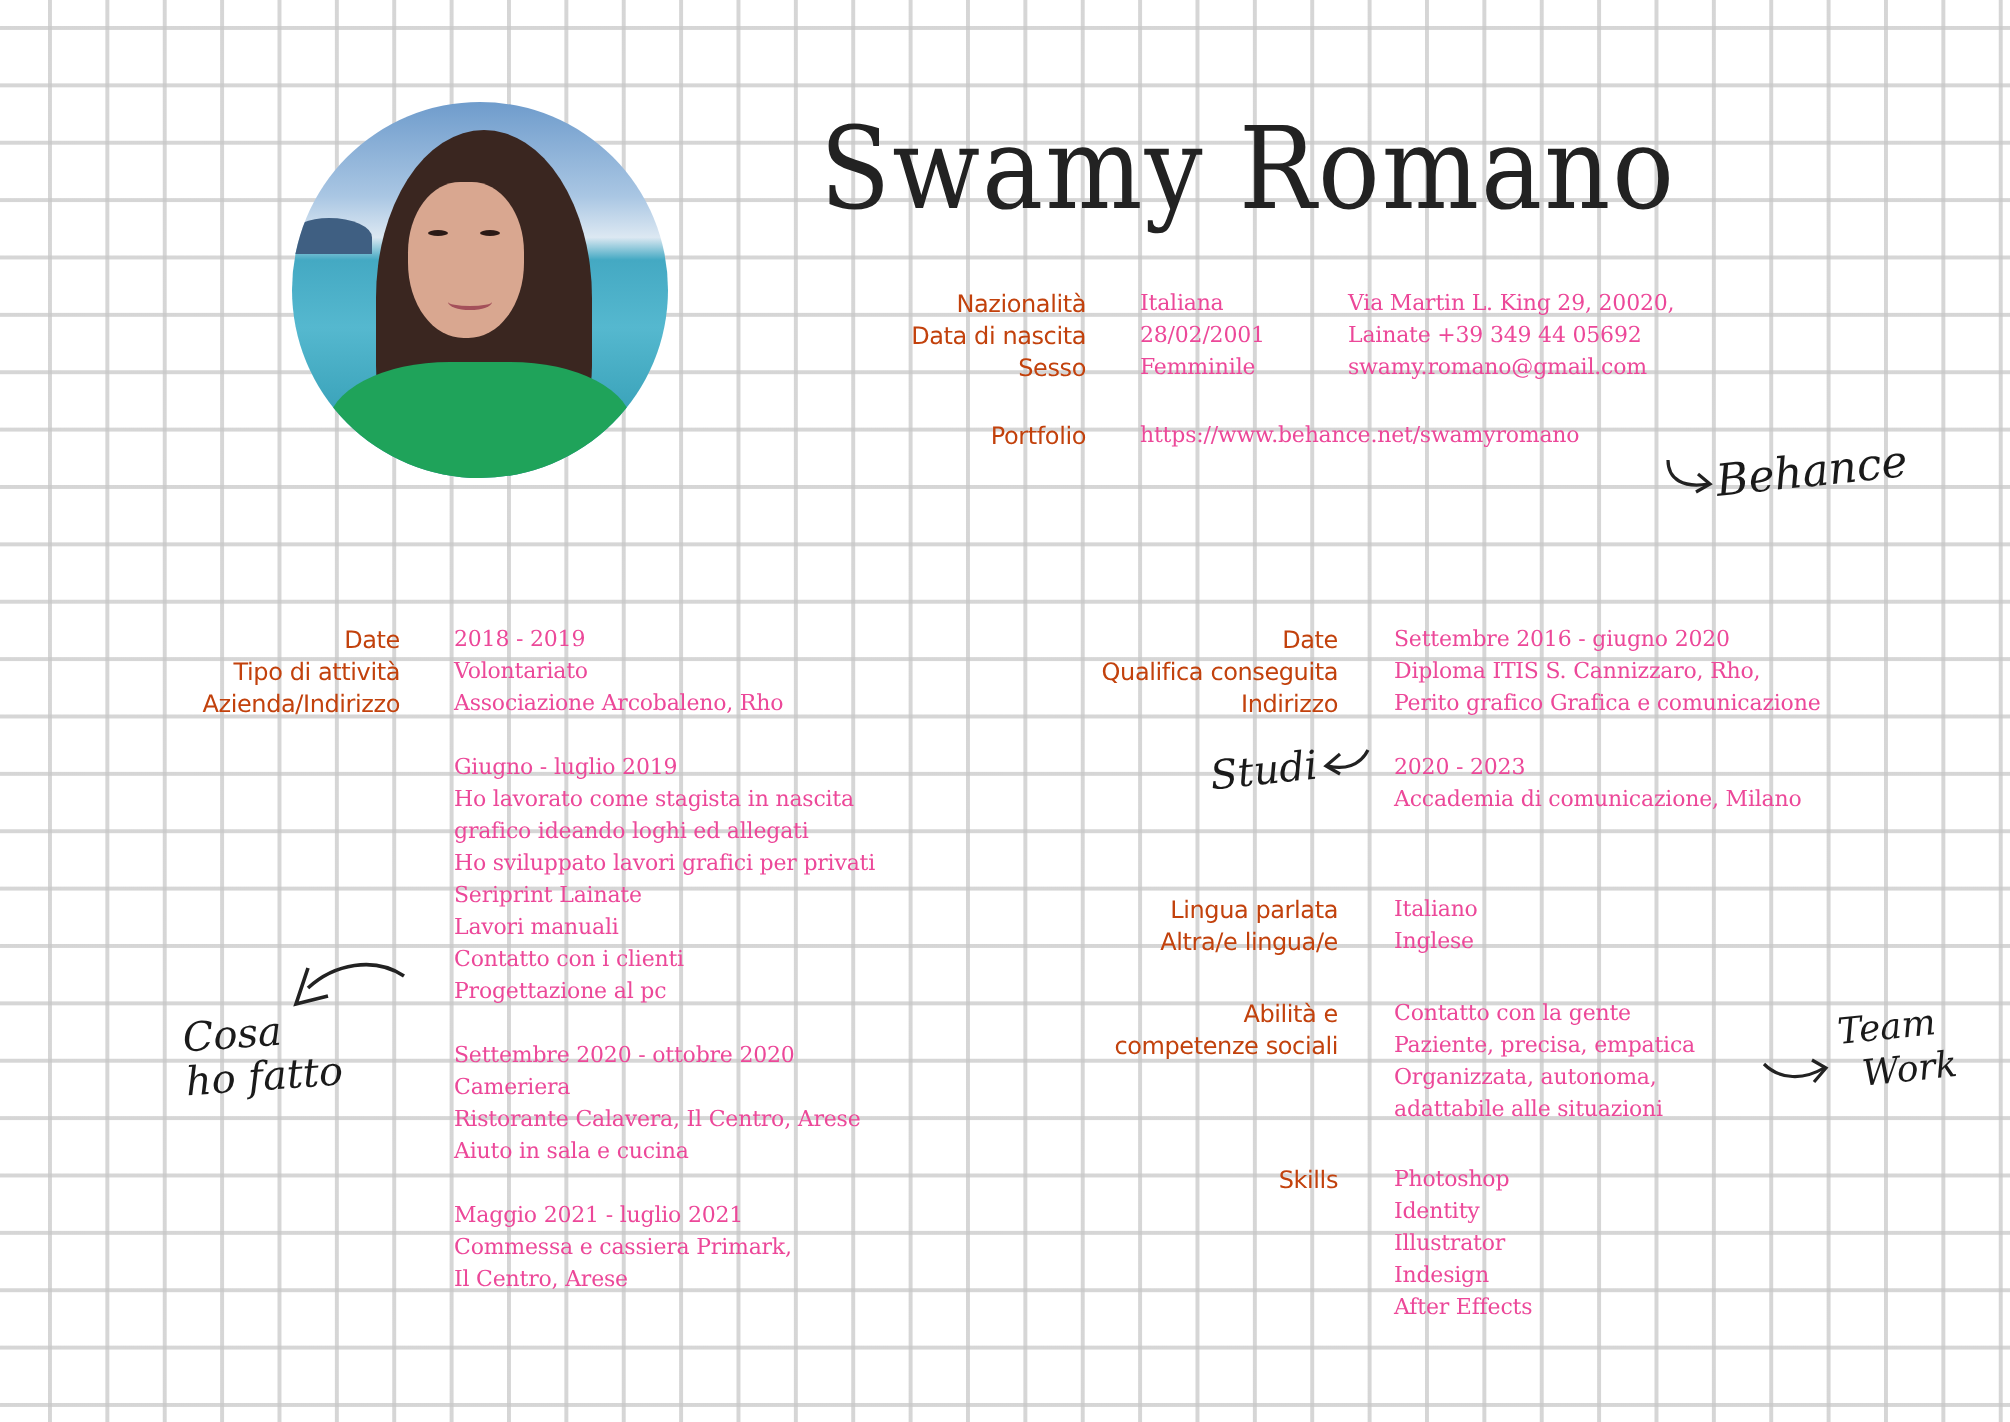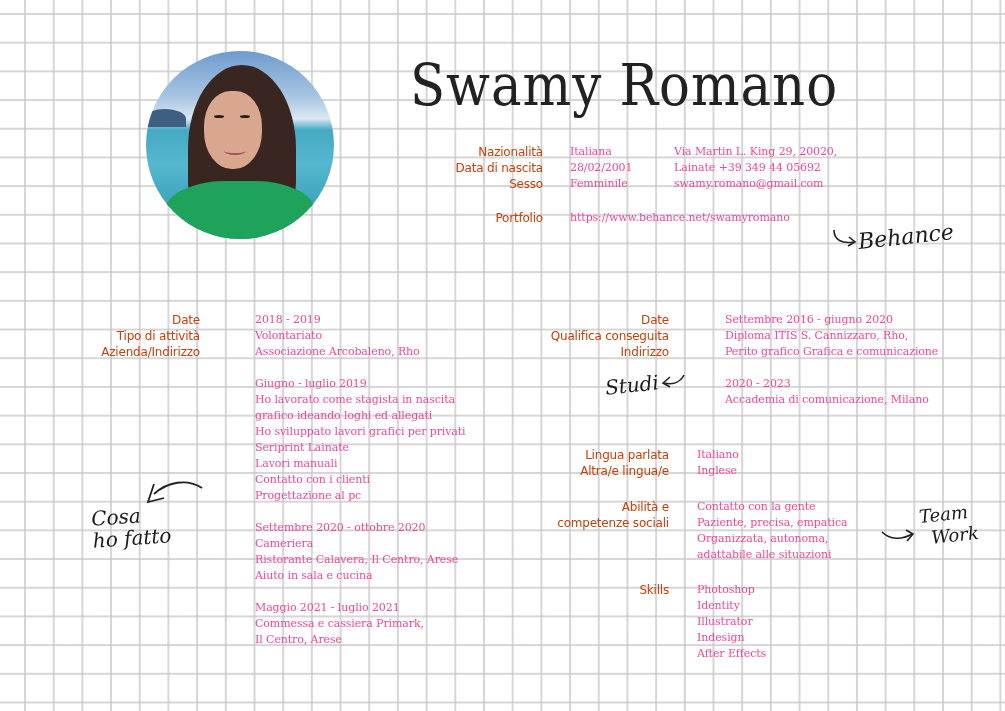--- a/index.html
+++ b/index.html
@@ -33,21 +33,21 @@
     font-size: 57px; font-weight: 200; letter-spacing: 1px; color: #222;
     line-height: 70px; -webkit-text-stroke: 0; font-stretch: condensed;
   }
 
   .lbl {
     font-family: "DejaVu Sans", sans-serif; font-weight: normal;
     color: #c2410c; font-size: 12px; text-align: right; line-height: 16px;
     letter-spacing: -0.2px;
   }
   .val { font-size: 11px; line-height: 16px; color: #ec4899; white-space: nowrap; letter-spacing: -0.1px; }
-  .block { margin-bottom: 16px; padding-left: 28px; }
+  .block { margin-bottom: 16px; }
 
   .script {
     font-family: "DejaVu Serif", serif; font-style: italic; color: #1a1a1a;
     font-size: 20px; line-height: 22px; transform: rotate(-6deg);
   }
   svg { overflow: visible; }
 </style>
 </head>
 <body>
 

